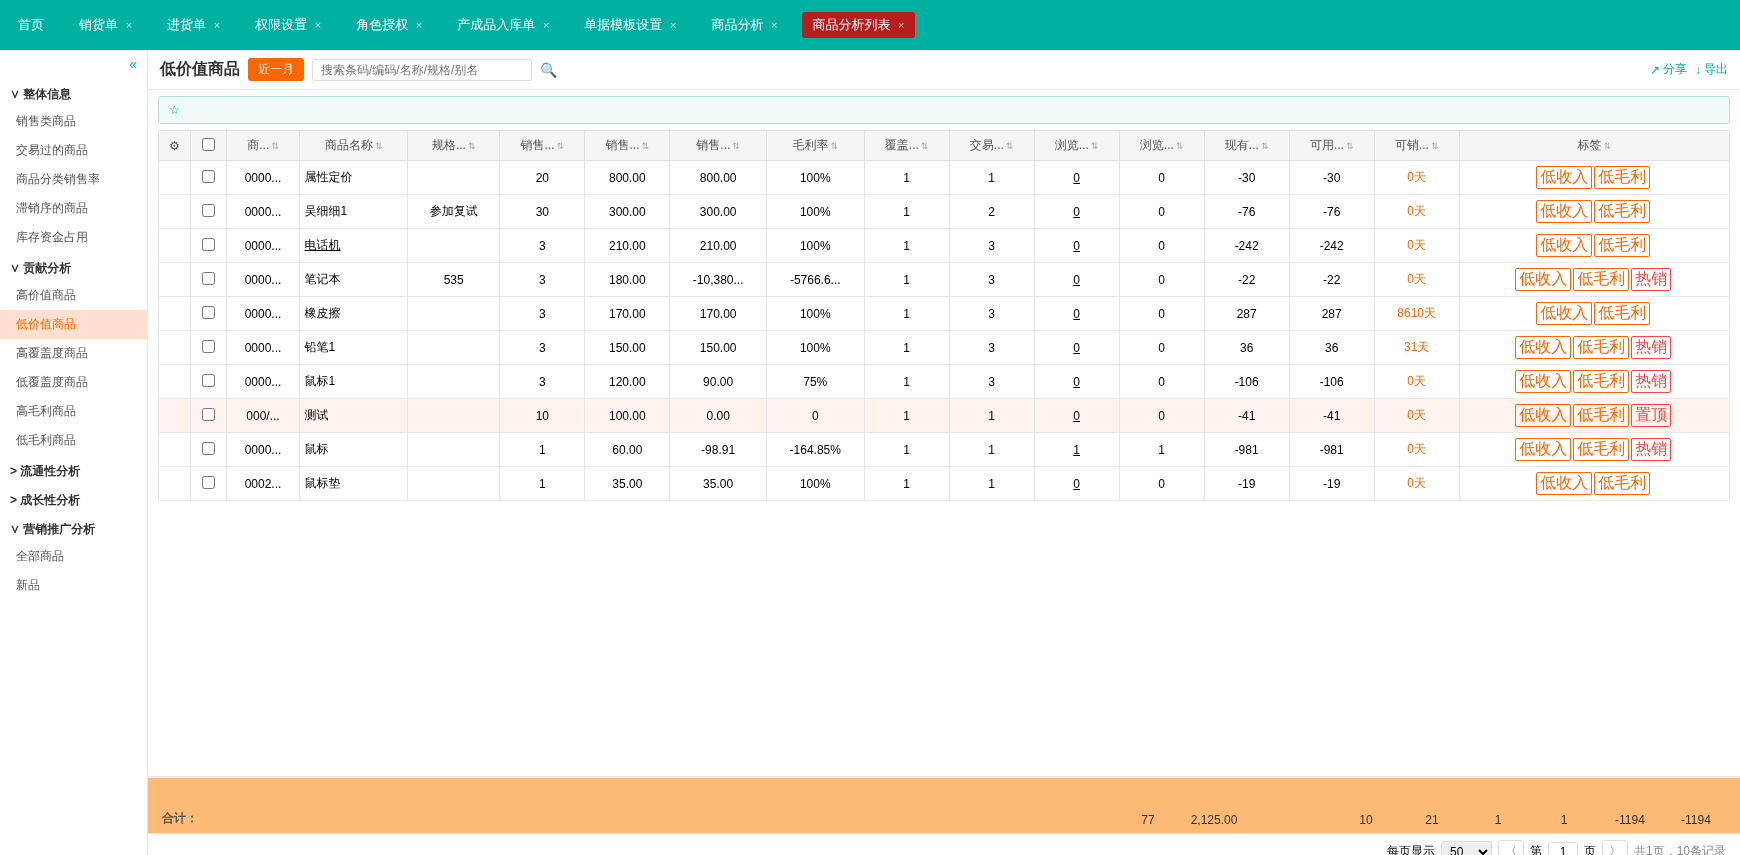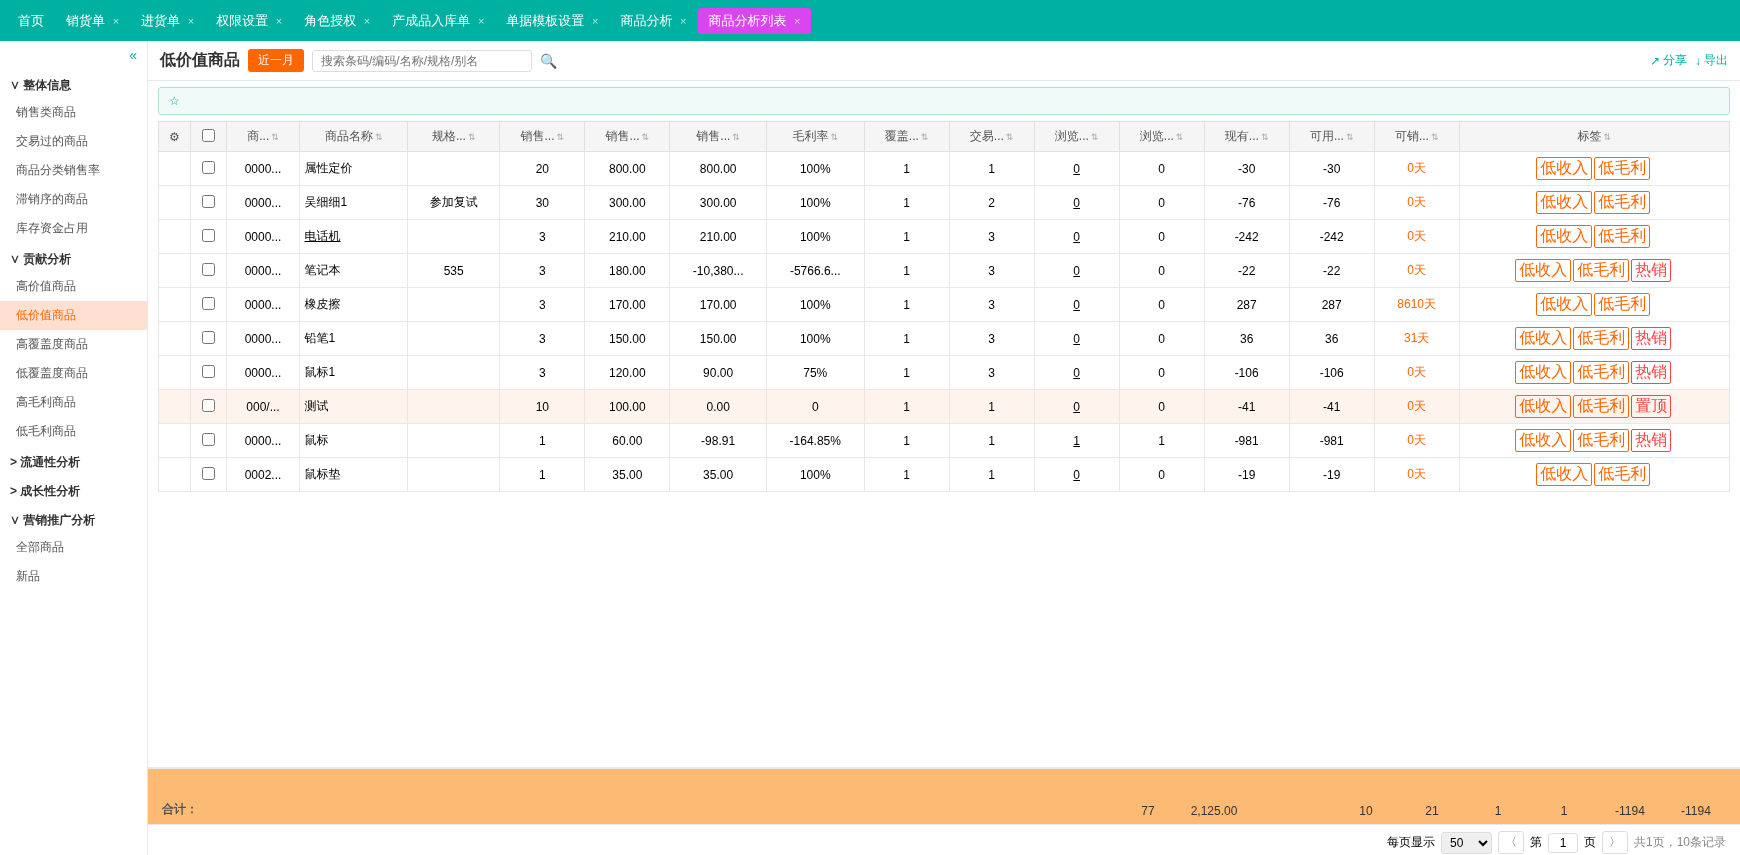--- a/index.html
+++ b/index.html
@@ -3,33 +3,33 @@
   <meta charset="utf-8">
   <style>
     * { box-sizing: border-box; margin: 0; padding: 0; font-family: 'Microsoft YaHei', Arial, sans-serif; font-size: 12px; }
     body { background: #f5f5f5; overflow: hidden; }
 
     
     .top-nav {
       background: #00b0a0;
       display: flex;
       align-items: center;
-      height: 41px;
+      height: 50px;
       padding: 0 8px;
-      gap: 2px;
+      gap: 15px;
     }
     .nav-item {
       color: #fff;
       padding: 4px 10px;
       cursor: pointer;
       border-radius: 3px;
       white-space: nowrap;
       font-size: 13px;
     }
-    .nav-item.active { background: #d946ef; }
+    .nav-item.active { background: #b91c1c; }
     .nav-item .close-x { margin-left: 4px; opacity: 0.7; font-size: 11px; }
 
     
     .main-layout {
       display: flex;
       height: calc(100vh - 36px);
     }
 
     
     .sidebar {

